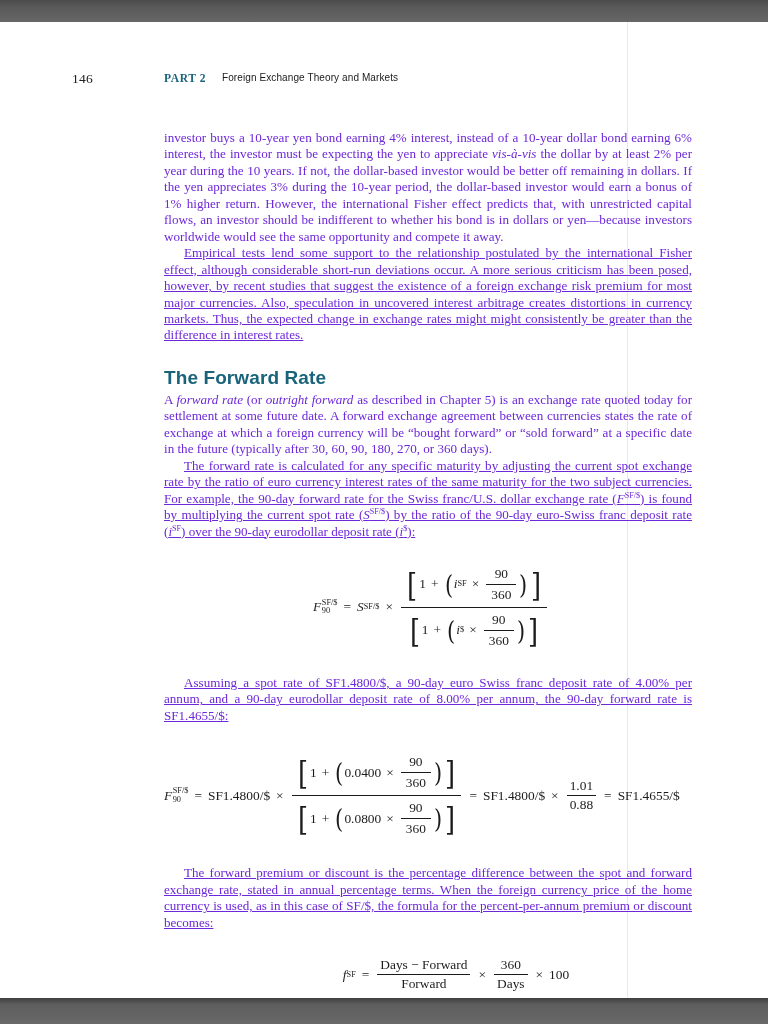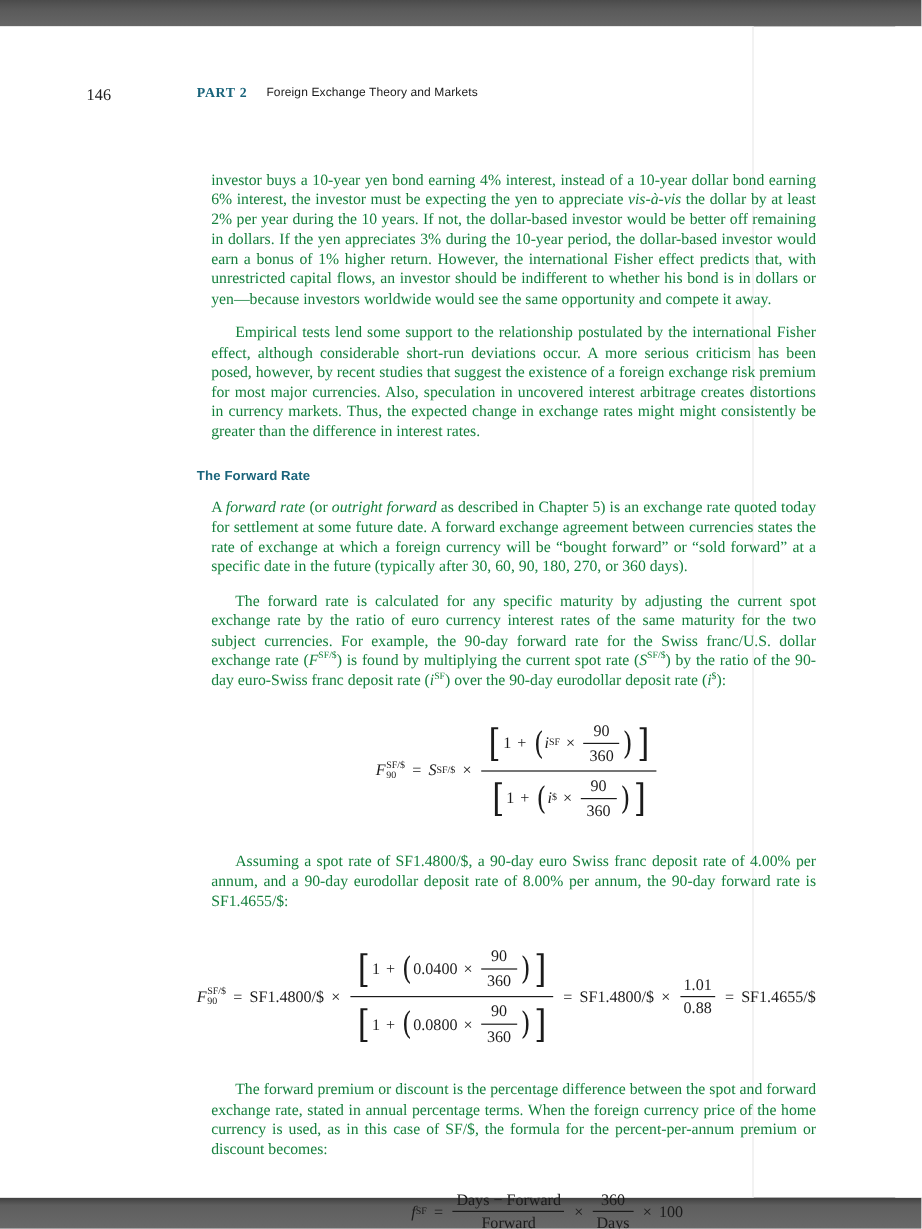--- a/index.html
+++ b/index.html
@@ -90,34 +90,34 @@
   }
 
   
   .column {
     position: absolute;
     left: 164px;
     top: 108px;
     width: 528px;
   }
   p.body {
-    margin: 12px;
+    margin: 0;
     font-size: 13.1px;
     line-height: 16.45px;
     text-align: justify;
-    color: #15803d;
+    color: #6d28d9;
     hyphens: none;
   }
-  p.body.indent { text-indent: 20px; }
+  p.body.indent { text-indent: 20px; text-decoration: underline; }
   p.body i { font-style: italic; }
 
   h2.section {
     margin: 23px 0 3px 0;
     font-family: "Liberation Sans", "DejaVu Sans", sans-serif;
-    font-size: 11px;
+    font-size: 19px;
     font-weight: bold;
     color: #19647b;
     letter-spacing: 0.1px;
   }
 
   
   .equation {
     display: flex;
     justify-content: center;
     align-items: center;

